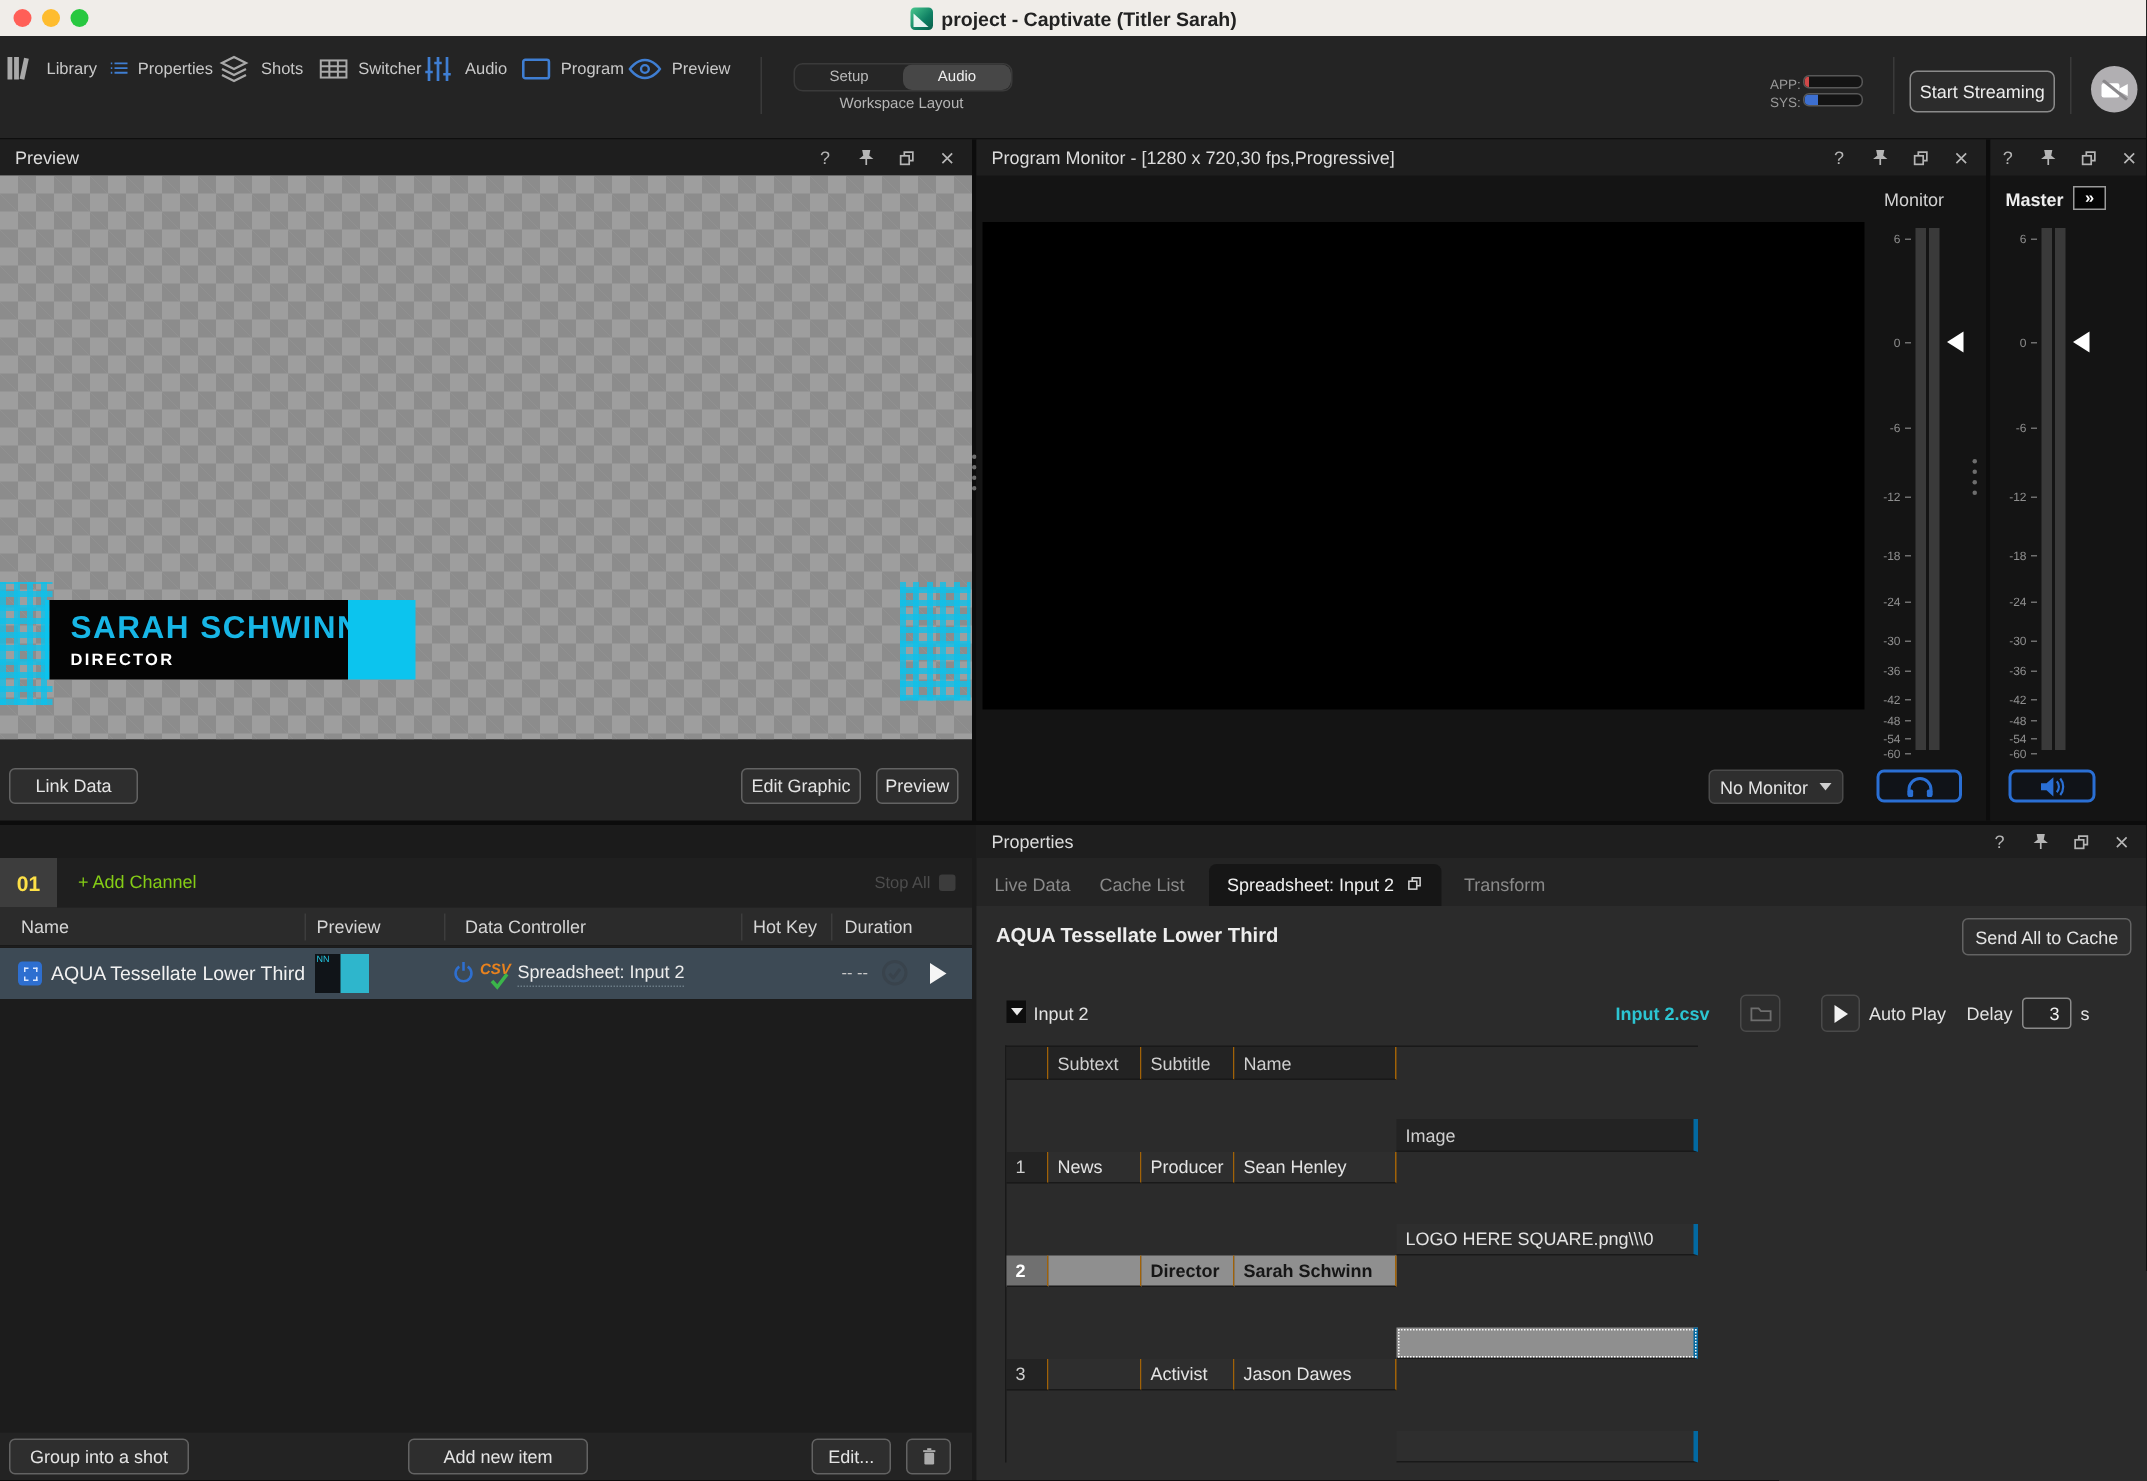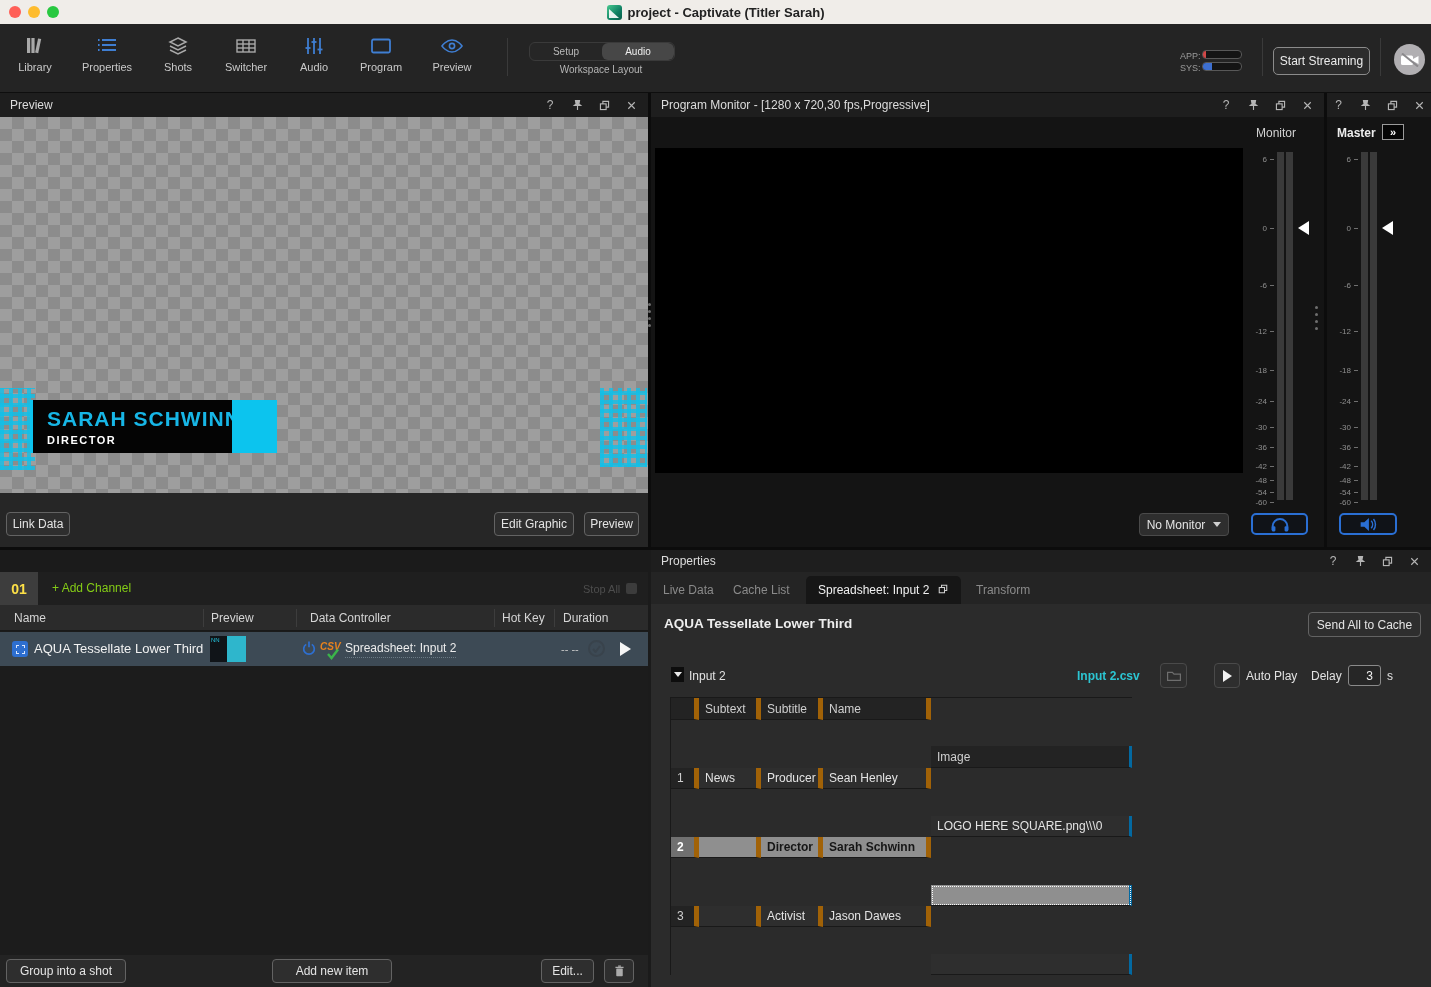--- a/index.html
+++ b/index.html
@@ -11,21 +11,21 @@
 
   
   .titlebar{left:0;top:0;width:1431px;height:24px;background:#f0ede9;display:flex;align-items:center;justify-content:center;}
   .tl{position:absolute;top:6px;width:12px;height:12px;border-radius:50%;}
   .titlebar .title{font-size:13px;font-weight:bold;color:#222;display:flex;align-items:center;gap:6px;}
   .appicon{width:15px;height:15px;border-radius:3px;background:linear-gradient(135deg,#49c98f,#0f7f63 60%,#0a5d49);position:relative;overflow:hidden;}
   .appicon:before{content:"";position:absolute;left:2px;bottom:2px;border-left:10px solid #fff;border-top:9px solid transparent;opacity:.9;}
 
   
   .toolbar{left:0;top:24px;width:1431px;height:69px;background:#242424;border-bottom:1px solid #0e0e0e;}
-  .tool{position:absolute;top:36px;width:70px;display:flex;flex-direction:column;align-items:center;gap:5px;cursor:default;}
+  .tool{position:absolute;top:36px;width:70px;display:flex;align-items:center;gap:5px;cursor:default;}
   .tool svg{width:26px;height:20px;}
   .tool .lbl{font-size:11px;color:#c9c9c9;}
   .gray{color:#a9a9a9;}  .blue{color:#3f7ed2;}
   .vsep{position:absolute;top:38px;width:1px;height:38px;background:#3a3a3a;}
   .seg{position:absolute;left:529px;top:42px;width:144px;height:17px;background:#262626;border:1px solid #3a3a3a;border-radius:6px;display:flex;overflow:hidden;}
   .seg div{flex:1;display:flex;align-items:center;justify-content:center;font-size:10px;color:#b9b9b9;}
   .seg .on{background:#474747;color:#eee;border-radius:6px;}
   .wslabel{position:absolute;left:529px;top:64px;width:144px;text-align:center;font-size:10px;color:#b5b5b5;}
   .meterlbl{position:absolute;font-size:9px;color:#9a9a9a;}
   .hmeter{position:absolute;width:38px;height:7px;border:1px solid #585858;border-radius:4px;background:#141414;overflow:hidden;}
@@ -66,21 +66,21 @@
   .tick i{width:4px;height:1px;background:#6f6f6f;display:block;}
   .vbar{position:absolute;top:4px;width:7px;height:348px;background:#3a3a3a;}
   .fader{position:absolute;width:0;height:0;border-top:7px solid transparent;border-bottom:7px solid transparent;border-right:11px solid #fff;}
   .audiobtn{border:2px solid #2a6fd4;border-radius:5px;background:#101318;color:#2a6fd4;display:flex;align-items:center;justify-content:center;}
 
   
   .tab{font-size:12px;color:#8a8a8a;position:absolute;top:583px;}
   .activetab{position:absolute;background:#161616;border-radius:5px 5px 0 0;color:#f0f0f0;font-size:12px;display:flex;align-items:center;gap:8px;padding:0 12px;}
   .sheet{font-size:12px;}
   .shrow{display:flex;}
-  .scell{box-sizing:border-box;border-right:5px solid #a16207;border-bottom:1px solid #191919;background:#2e2e2e;color:#e3e3e3;height:21px;display:flex;align-items:center;padding-left:6px;overflow:hidden;white-space:nowrap;}
+  .scell{box-sizing:border-box;border-right:1px solid #a16207;border-bottom:1px solid #191919;background:#2e2e2e;color:#e3e3e3;height:21px;display:flex;align-items:center;padding-left:6px;overflow:hidden;white-space:nowrap;}
   .shead .scell{background:#232323;color:#cfcfcf;height:22px;}
   .scell.w0{width:28px;background:#232323;color:#cfcfcf;}
   .scell.w1{width:62px;} .scell.w2{width:62px;} .scell.w3{width:108px;} .scell.w4{width:201px;border-right:3px solid #0369a1;margin-top:48px;}
   .srow.sel .scell{background:#8f8f8f;color:#161616;font-weight:bold;}
   .srow.sel .scell.w0{background:#707070;color:#fff;}
   .scell.focus{outline:1px dotted #fafafa;outline-offset:-2px;}
   .caret{width:0;height:0;border-left:4px solid transparent;border-right:4px solid transparent;border-top:5px solid #cfcfcf;display:inline-block;}
   .playtri{width:0;height:0;border-top:7px solid transparent;border-bottom:7px solid transparent;border-left:11px solid #f5f5f5;}
   .dots{position:absolute;width:3px;display:flex;flex-direction:column;gap:4px;}
   .dots i{width:3px;height:3px;border-radius:50%;background:#6e6e6e;}
@@ -233,21 +233,21 @@
   <div class="abs tess" style="left:0;top:388px;width:35px;height:82px;"></div>
   <div class="abs tess" style="left:600px;top:388px;width:47px;height:79px;"></div>
   <div class="abs" style="left:30px;top:400px;width:3px;height:53px;background:#0cc4ee;"></div>
   <div class="abs" style="left:33px;top:400px;width:199px;height:53px;background:#040404;padding:7px 0 0 14px;">
     <div class="l3name txt">SARAH SCHWINN</div>
     <div class="l3role txt" style="margin-top:3px;">DIRECTOR</div>
   </div>
   <div class="abs" style="left:232px;top:400px;width:45px;height:53px;background:#0cc4ee;"></div>
 
   <div class="abs" style="left:0;top:493px;width:648px;height:55px;background:#262626;"></div>
-  <div class="abs btn" style="left:6px;top:512px;width:64px;height:24px;">Link Data</div>
+  <div class="abs btn" style="left:6px;top:512px;width:86px;height:24px;">Link Data</div>
   <div class="abs btn" style="left:494px;top:512px;width:80px;height:24px;">Edit Graphic</div>
   <div class="abs btn" style="left:584px;top:512px;width:55px;height:24px;">Preview</div>
 
   <div class="abs" style="left:0;top:547px;width:1431px;height:3px;background:#0c0c0c;"></div>
 
   <div class="abs" style="left:648px;top:93px;width:3px;height:455px;background:#0c0c0c;"></div>
   <div class="dots" style="left:648px;top:303px;">
       <i></i>
       <i></i>
       <i></i>

